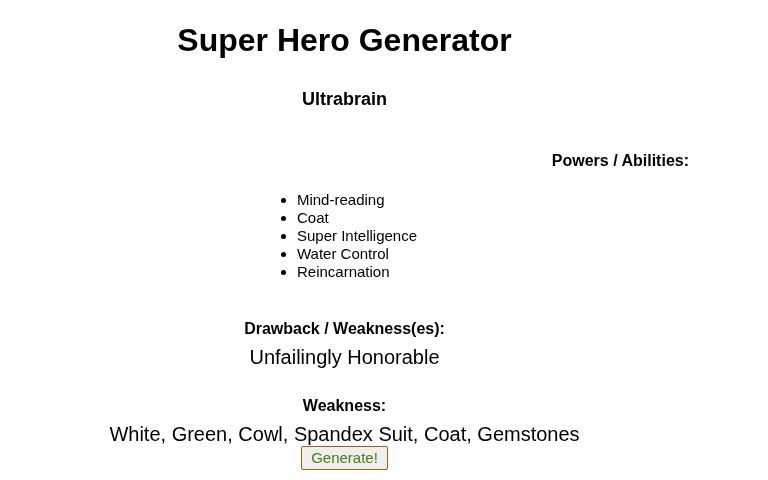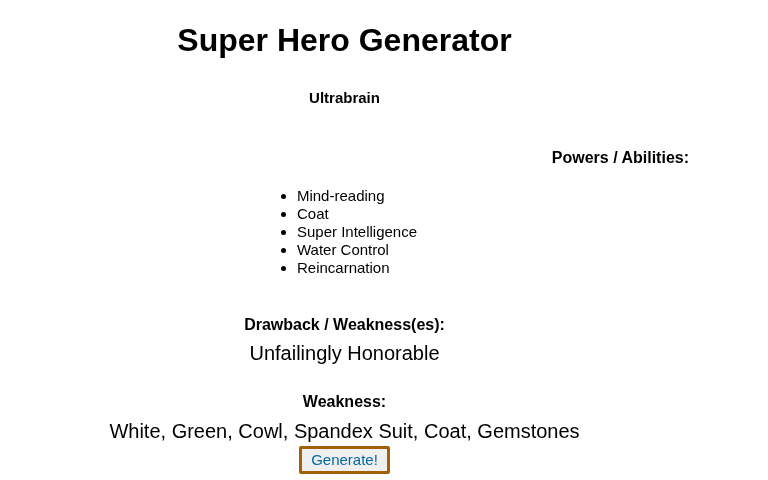--- a/index.html
+++ b/index.html
@@ -28,21 +28,21 @@
     font-size: 32px;
     font-weight: bold;
     line-height: 1.15;
     margin: 0;
     padding-top: 22px;
     letter-spacing: 0px;
   }
 
   
   .hero-name {
-    font-size: 15px;
+    font-size: 18px;
     font-weight: bold;
     margin: 0;
     padding-top: 30px;
     line-height: 1.15;
   }
 
   
   .section-heading {
     font-size: 16px;
     font-weight: bold;
@@ -94,23 +94,23 @@
     position: absolute;
     left: 0;
     right: 0;
     top: 446px;
     text-align: center;
   }
   .generate-button {
     font-family: "Liberation Sans", sans-serif;
     font-size: 15px;
     line-height: normal;
-    color: #0369a1;
+    color: #4d7c0f;
     background-color: #efefef;
-    border: 3px solid #a16207;
+    border: 1px solid #a16207;
     border-radius: 2px;
     padding: 2px 9px 3px 9px;
     cursor: pointer;
   }
 </style>
 </head>
 <body>
 
 <div class="page">
 

